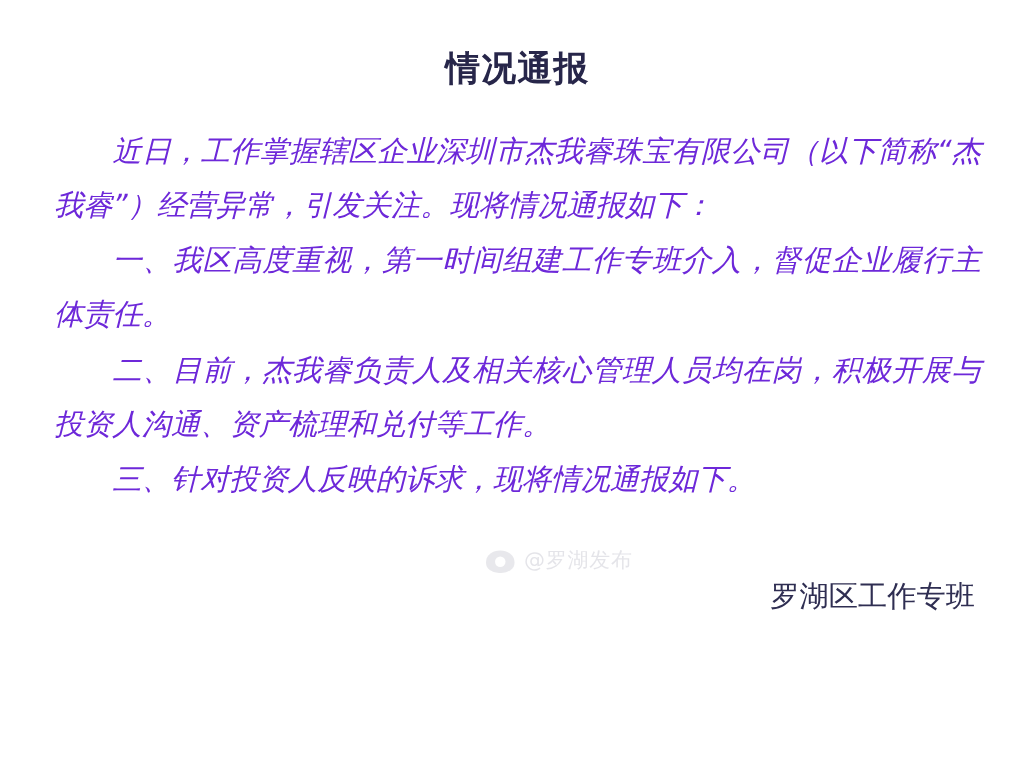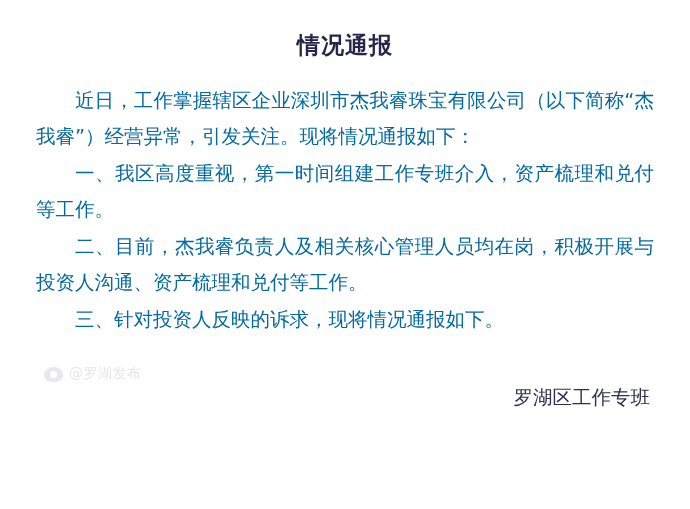--- a/index.html
+++ b/index.html
@@ -27,49 +27,51 @@
     font-size: 23px;
     font-weight: bold;
     color: #27264a;
     letter-spacing: 1px;
     margin: 6px 0 22px 0;
     font-family: "DejaVu Sans", "Liberation Sans", sans-serif;
   }
   .body-text {
     font-size: 19.5px;
     line-height: 36px;
-    color: #0369a1;
+    color: #6d28d9;
     text-align: justify;
     text-justify: inter-ideograph;
     font-family: "DejaVu Sans", "Liberation Sans", sans-serif;
     font-weight: normal;
+    font-style: italic;
   }
   .para {
     text-indent: 2em;
     margin: 0 0 1px 0;
   }
   .signature {
     margin-top: 43px;
     text-align: right;
     font-size: 19.5px;
     line-height: 34px;
     color: #2f2e52;
     font-family: "DejaVu Sans", "Liberation Sans", sans-serif;
   }
   .sig-line {
     display: block;
     padding-right: 4px;
   }
   .watermark {
     position: absolute;
-    left: 4px;
+    left: 16px;
     right: 0;
     bottom: 10px;
     display: flex;
     align-items: center;
+    justify-content: center;
     gap: 6px;
     opacity: 0.30;
     margin-left: 40px;
   }
   .weibo-eye {
     width: 19px;
     height: 15px;
     border-radius: 50% 50% 45% 45%;
     background: #b6b6c2;
     position: relative;
@@ -94,21 +96,21 @@
 </style>
 </head>
 <body>
 
 <div class="page">
 
   <div class="doc-title">情况通报</div>
 
   <div class="body-text">
     <p class="para">近日，工作掌握辖区企业深圳市杰我睿珠宝有限公司（以下简称“杰我睿”）经营异常，引发关注。现将情况通报如下：</p>
-    <p class="para">一、我区高度重视，第一时间组建工作专班介入，资产梳理和兑付等工作。</p>
+    <p class="para">一、我区高度重视，第一时间组建工作专班介入，督促企业履行主体责任。</p>
     <p class="para">二、目前，杰我睿负责人及相关核心管理人员均在岗，积极开展与投资人沟通、资产梳理和兑付等工作。</p>
     <p class="para">三、针对投资人反映的诉求，现将情况通报如下。</p>
   </div>
 
   <div class="signature">
     <span class="sig-line">罗湖区工作专班</span>
   </div>
 
   <div class="watermark">
     <span class="weibo-eye"></span>

